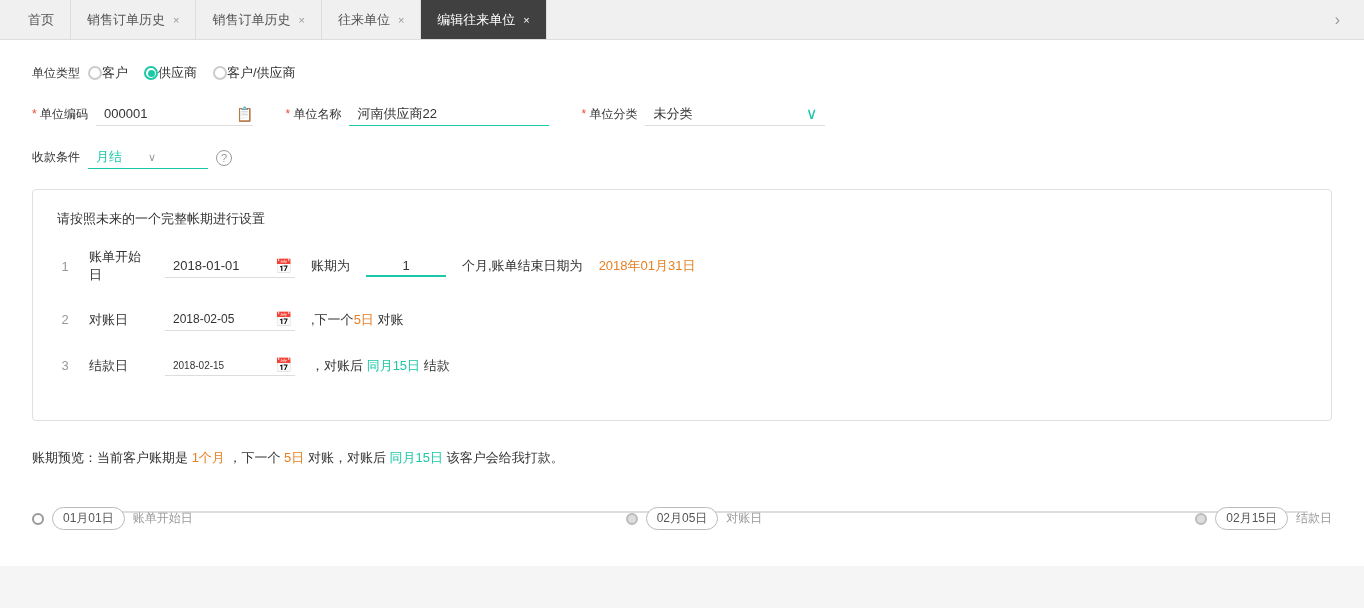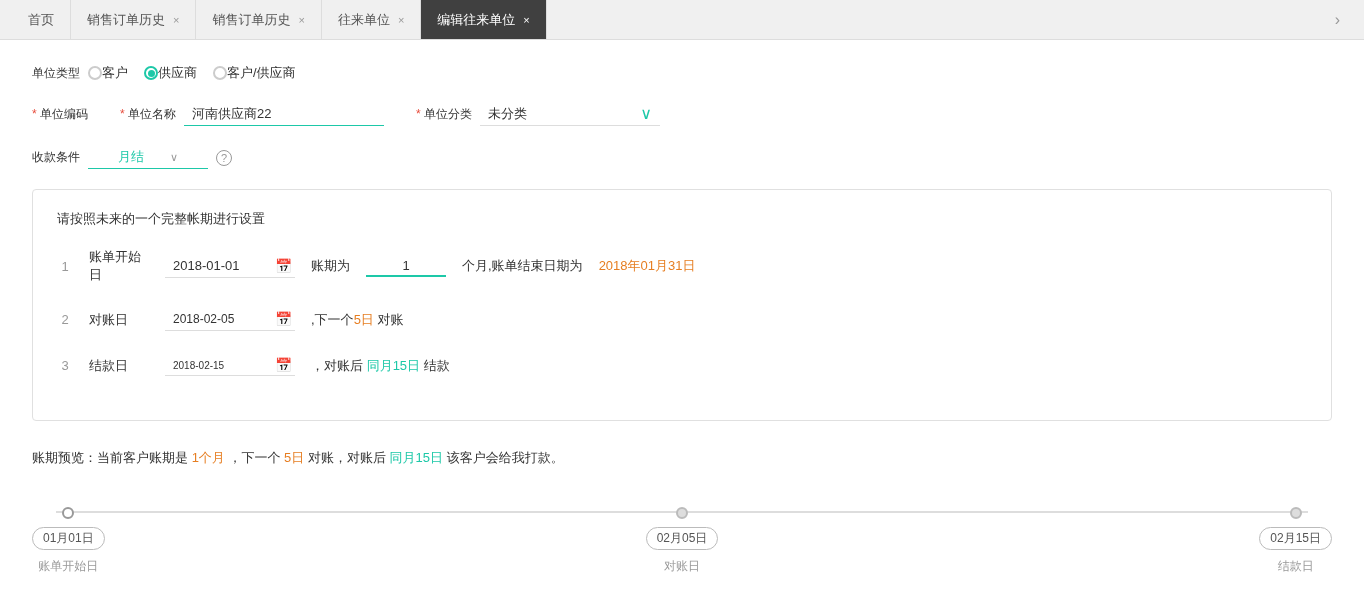--- a/index.html
+++ b/index.html
@@ -138,21 +138,20 @@
 
     
     .select-field {
       display: flex;
       align-items: center;
       border-bottom: 1px solid #ddd;
       padding: 2px 8px;
       min-width: 160px;
       cursor: pointer;
       gap: 26px;
-      justify-content: center;
     }
     .select-value {
       color: #1dc8a8;
       font-size: 13px;
     }
     .select-arrow {
       color: #999;
       font-size: 11px;
     }
     .select-field-gray {
@@ -262,21 +261,21 @@
     .timeline-items {
       display: flex;
       align-items: flex-start;
       width: 100%;
       justify-content: space-between;
       position: relative;
       z-index: 1;
     }
     .timeline-item {
       display: flex;
-      flex-direction: column;
+      flex-direction: row;
       align-items: center;
       gap: 8px;
     }
     .timeline-dot {
       width: 12px;
       height: 12px;
       border-radius: 50%;
       background: #ddd;
       border: 2px solid #bbb;
     }
@@ -343,20 +342,24 @@
           <div class="radio-circle"></div>
           <span>客户/供应商</span>
         </div>
       </div>
     </div>
   </div>
 
   <div class="form-row">
     <div class="form-group">
       <span class="form-label required">单位编码</span>
+      <div class="input-with-icon">
+        <input type="text" value="000001" style="">
+        <span class="cal-icon">📋</span>
+      </div>
     </div>
     <div class="form-group">
       <span class="form-label required">单位名称</span>
       <input type="text" class="input-field" style="width: 200px; border-bottom: 1px solid rgb(29, 200, 168);" value="河南供应商22">
     </div>
     <div class="form-group">
       <span class="form-label required">单位分类</span>
       <div class="select-field-gray" style="min-width:180px;">
         <span class="select-value-gray">未分类</span>
         <span class="select-arrow" style="margin-left:auto; color:#1dc8a8; font-size:16px;">∨</span>

